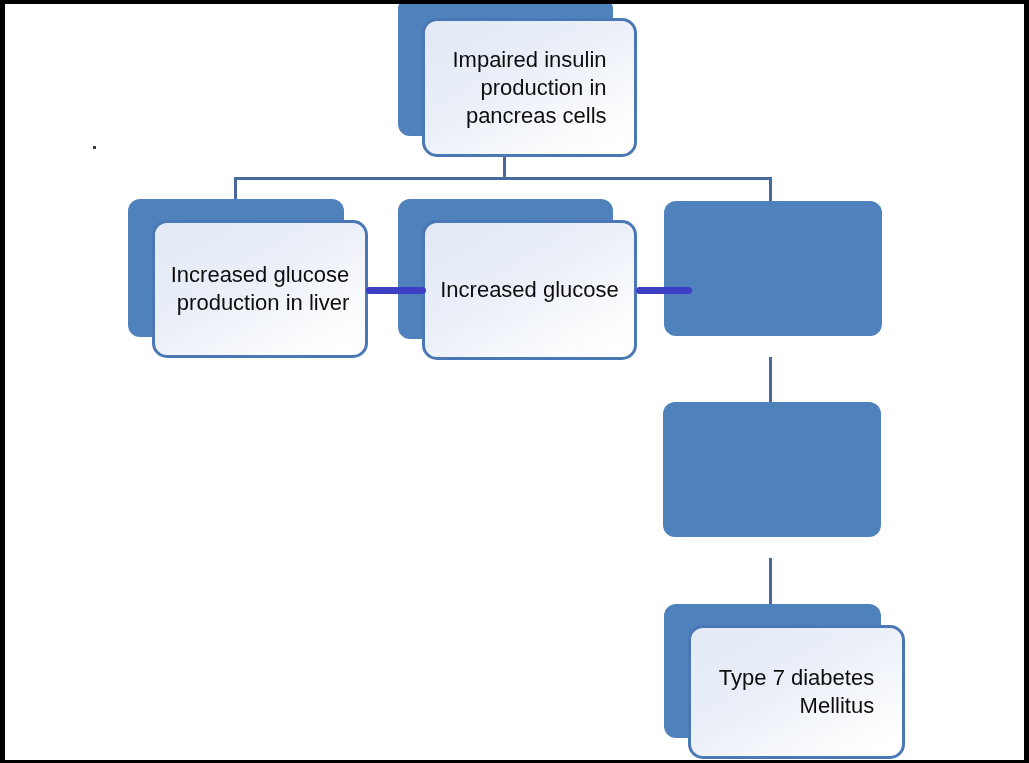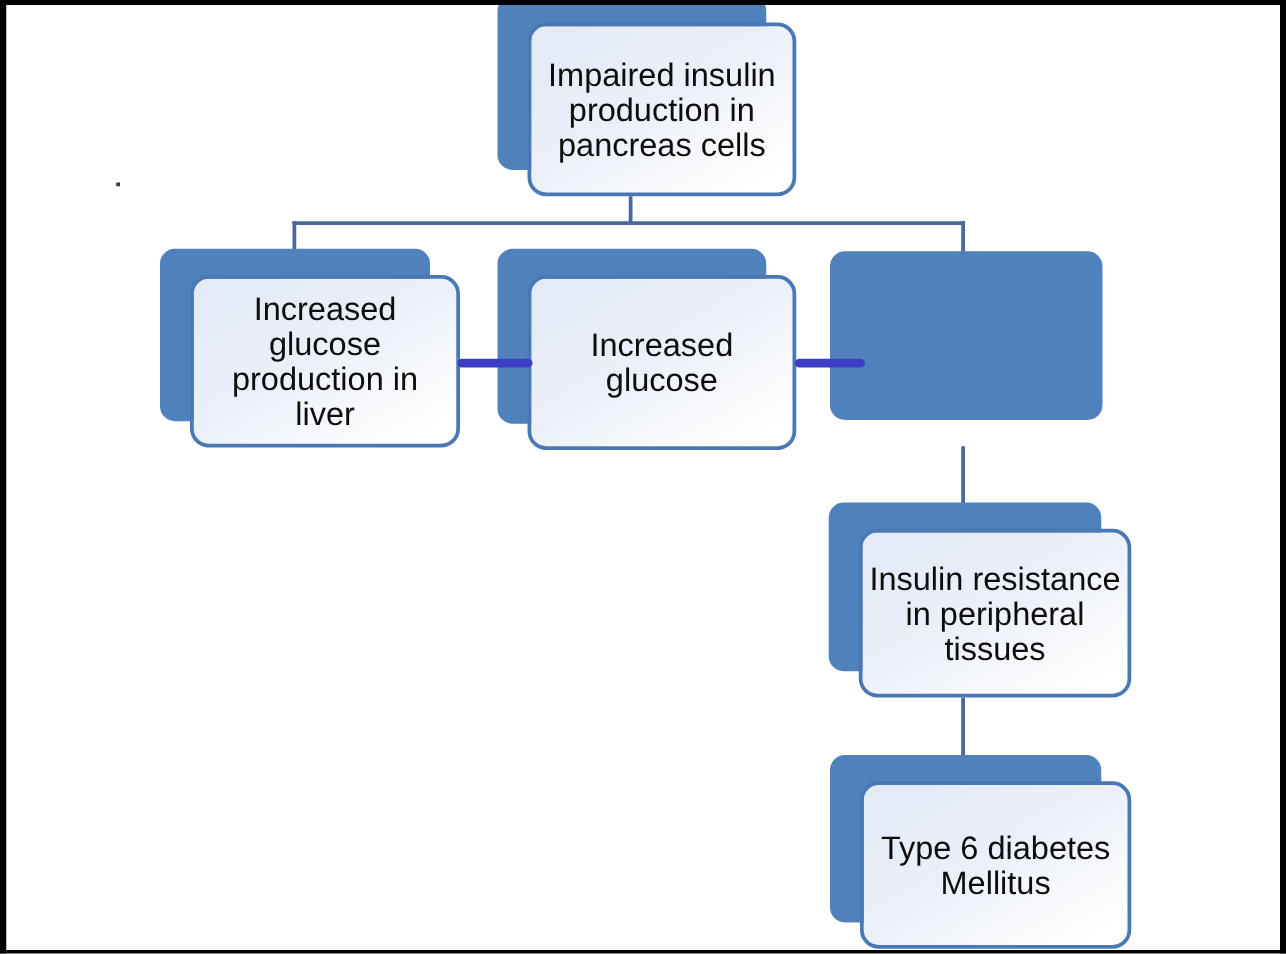--- a/index.html
+++ b/index.html
@@ -29,22 +29,22 @@
   .node-shadow{
     position:absolute;border-radius:12px;
     background:var(--shape-back-color);z-index:2;
   }
   .node-card{
     position:absolute;border-radius:15px;
     border:3px solid var(--shape-border-color);
     background:linear-gradient(150deg,#e3eaf5 0%,#eaeff8 45%,#f7f9fc 72%,#ffffff 92%);
     z-index:3;
     display:flex;align-items:center;justify-content:center;
-    text-align:center;
-    font-size:26px;line-height:28px;color:#0d0d0d;
+    text-align:right;
+    font-size:22px;line-height:28px;color:#0d0d0d;
     white-space:pre-line;
     padding:4px;box-sizing:border-box;
   }
   .stray-dot{
     position:absolute;left:93px;top:146px;width:3px;height:3px;
     background:#3a3a3a;z-index:1;
   }
 </style>
 </head>
 <body>
@@ -71,25 +71,22 @@
   <div class="node-shadow" style="left:128px;top:199px;width:216px;height:138px;"></div>
   <div class="node-card" style="left:152px;top:220px;width:216px;height:138px;">Increased glucose
 production in liver</div>
 
   <div class="node-shadow" style="left:398px;top:199px;width:215px;height:140px;"></div>
   <div class="node-card" style="left:422px;top:220px;width:215px;height:140px;">Increased glucose</div>
 
   <div class="node-shadow" style="left:664px;top:201px;width:218px;height:135px;"></div>
 
   <div class="node-shadow" style="left:663px;top:402px;width:218px;height:135px;"></div>
-  <div class="node-card" style="left:687px;top:423px;width:218px;height:135px;">Insulin resistance
-in peripheral
-tissues</div>
 
   <div class="node-shadow" style="left:664px;top:604px;width:217px;height:134px;"></div>
-  <div class="node-card" style="left:688px;top:625px;width:217px;height:134px;">Type 6 diabetes
+  <div class="node-card" style="left:688px;top:625px;width:217px;height:134px;">Type 7 diabetes
 Mellitus</div>
 
   <div class="bar bar-top"></div>
   <div class="bar bar-bottom"></div>
   <div class="bar bar-left"></div>
   <div class="bar bar-right"></div>
 </div>
 
 </body></html>

